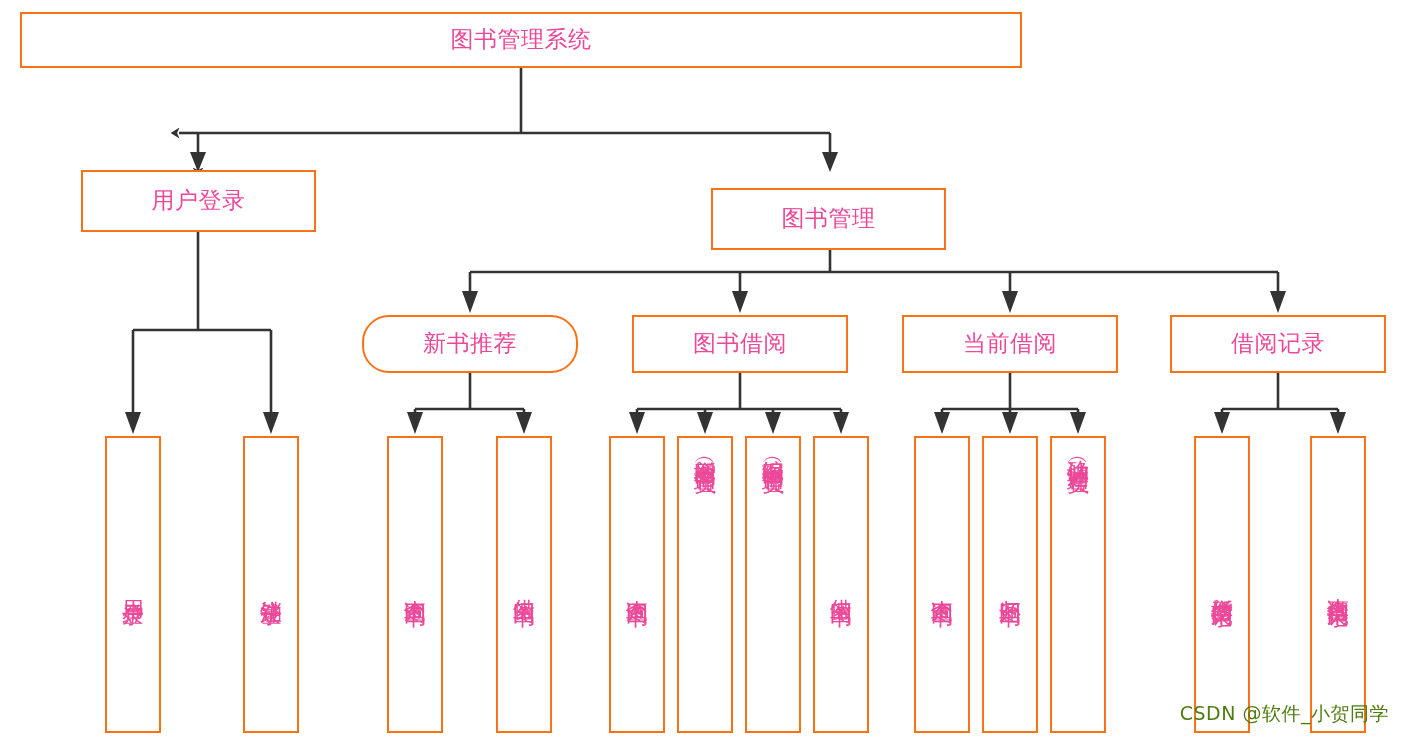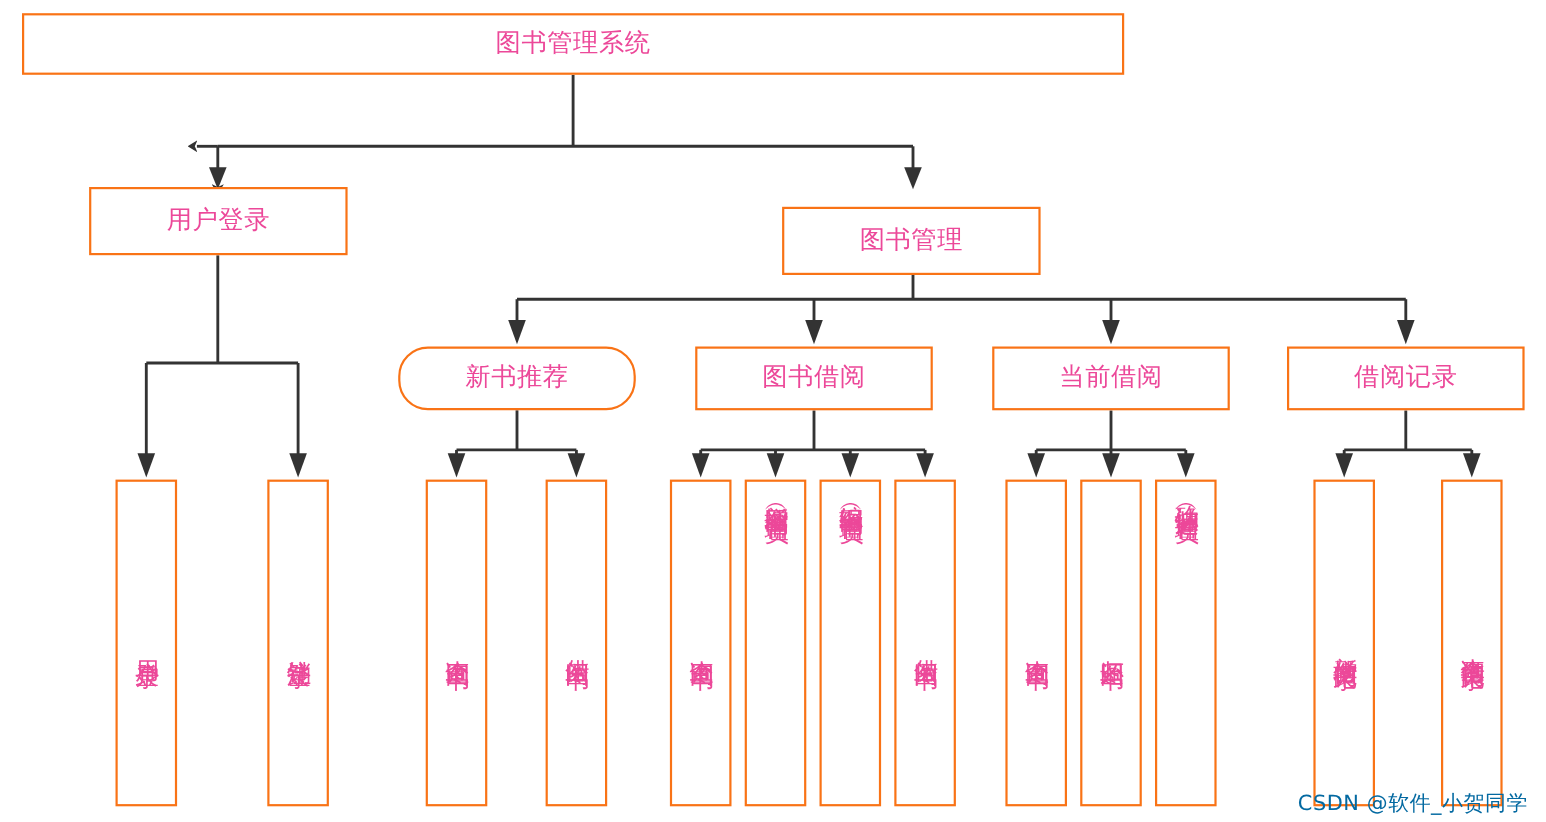--- a/index.html
+++ b/index.html
@@ -62,23 +62,23 @@
   
   .node.v.top {
     align-items: flex-start;
   }
   .node.v.top .label {
     padding-top: 2px;
   }
   #watermark {
     position: absolute;
     right: 16px;
-    bottom: 4px;
+    bottom: 20px;
     font-size: 19px;
-    color: #0369a1;
+    color: #4d7c0f;
     letter-spacing: 0.5px;
     white-space: nowrap;
     user-select: none;
   }
 </style>
 </head>
 <body>
 
 <div id="diagram-root">
 

